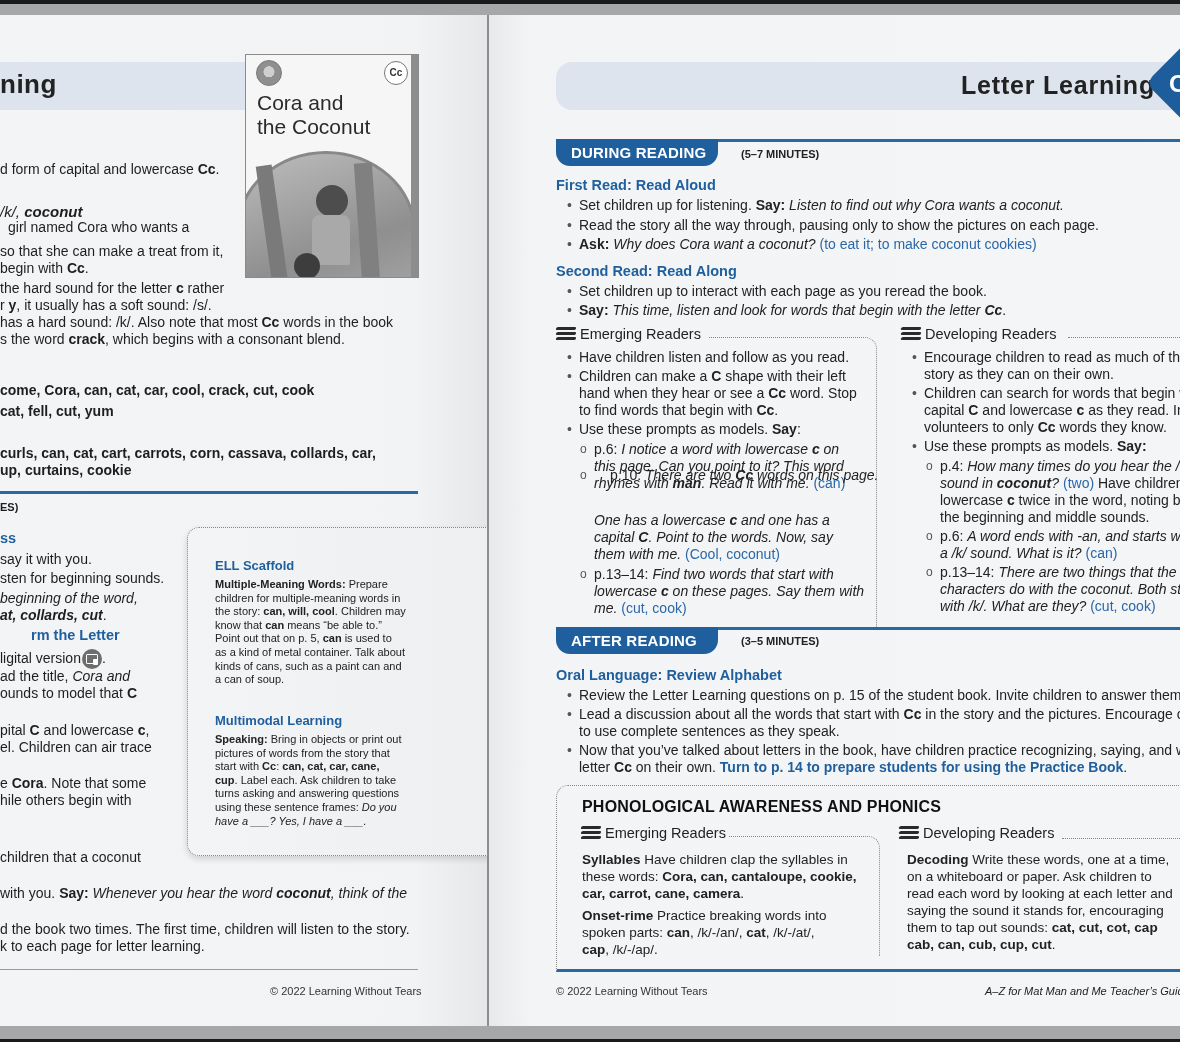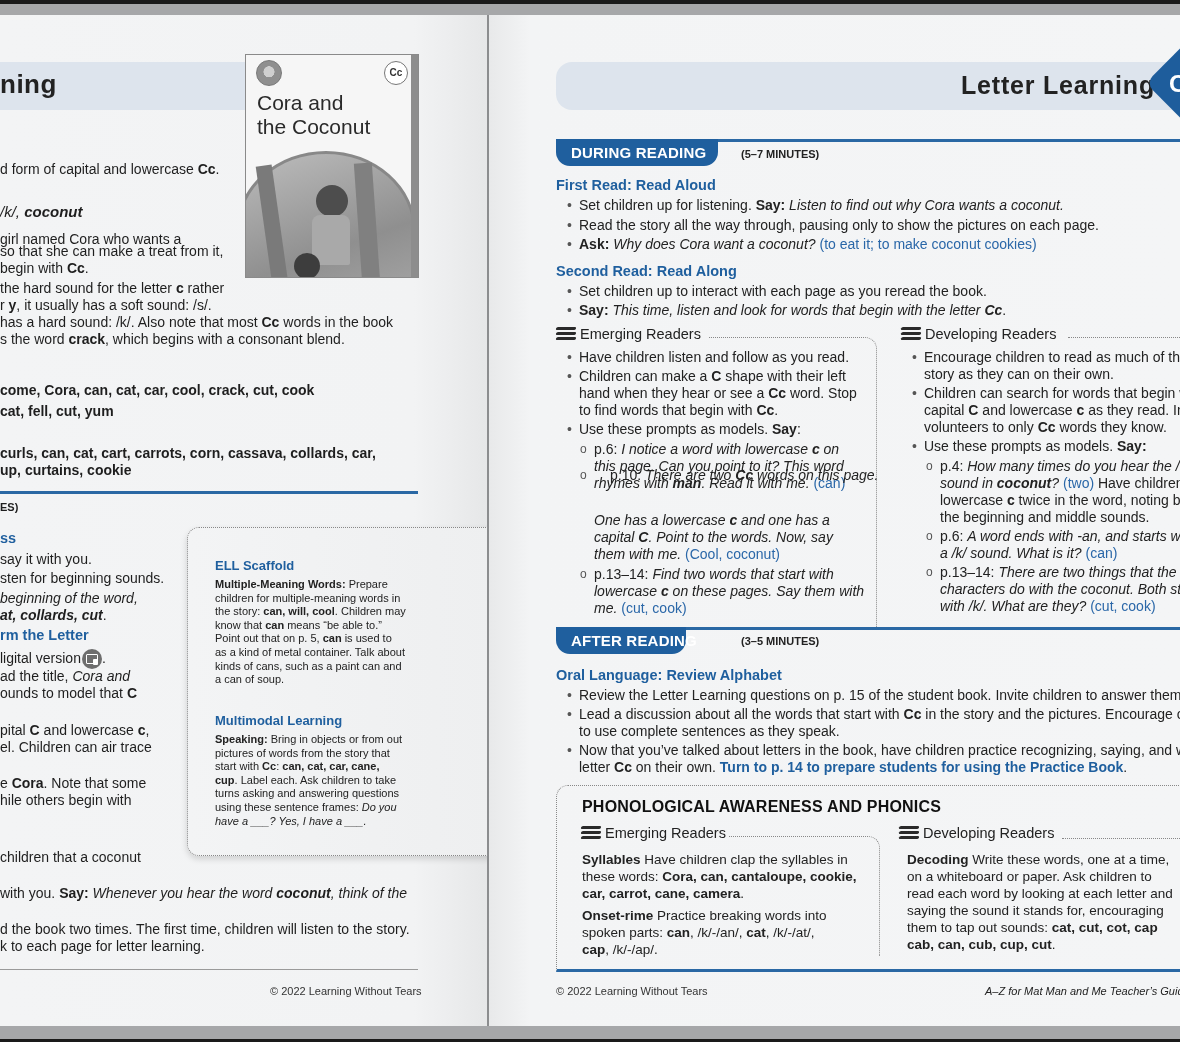--- a/index.html
+++ b/index.html
@@ -104,21 +104,21 @@
     <div class="tree1"></div>
     <div class="tree2"></div>
     <div class="girl"></div>
     <div class="body"></div>
     <div class="boy"></div>
     <div class="spine"></div>
   </div>
 
   <div class="abs t" style="left:0; top:146px;"><span>d form of capital and lowercase </span><b>Cc</b><span>.</span></div>
   <div class="abs t" style="left:0; top:188px; font-size:15px;"><i>/k/, </i><b><i>coconut</i></b></div>
-  <div class="abs t" style="left:0; top:216px;">girl named Cora who wants a</div>
+  <div class="abs t" style="left:0; top:204px;padding-left:8px;">girl named Cora who wants a</div>
   <div class="abs t" style="left:0; top:228px;">so that she can make a treat from it,</div>
   <div class="abs t" style="left:0; top:245px;"><span>begin with </span><b>Cc</b><span>.</span></div>
   <div class="abs t" style="left:0; top:265px;"><span>the hard sound for the letter </span><b>c</b><span> rather</span></div>
   <div class="abs t" style="left:0; top:282px;"><span>r </span><b>y</b><span>, it usually has a soft sound: /s/.</span></div>
   <div class="abs t" style="left:0; top:299px;"><span> has a hard sound: /k/. Also note that most </span><b>Cc</b><span> words in the book</span></div>
   <div class="abs t" style="left:0; top:316px;"><span>s the word </span><b>crack</b><span>, which begins with a consonant blend.</span></div>
 
   <div class="abs t" style="left:0; top:367px; font-weight:bold;">come, Cora, can, cat, car, cool, crack, cut, cook</div>
   <div class="abs t" style="left:0; top:388px; font-weight:bold;"> cat, fell, cut, yum</div>
   <div class="abs t" style="left:0; top:430px; font-weight:bold;">curls, can, cat, cart, carrots, corn, cassava, collards, car,</div>
@@ -126,21 +126,21 @@
 
   <div class="rule-blue-left"></div>
   <div class="abs" style="left:0; top:486px; font-size:11px; font-weight:bold;">ES)</div>
 
   <div class="abs sub-h" style="left:0; top:515px;">ss</div>
   <div class="abs t" style="left:0; top:536px;">say it with you.</div>
   <div class="abs t" style="left:0; top:555px;">sten for beginning sounds.</div>
   <div class="abs t" style="left:0; top:575px;"><i> beginning of the word,</i></div>
   <div class="abs t" style="left:0; top:592px;"><b><i>at, collards, cut</i></b><span>.</span></div>
 
-  <div class="abs sub-h" style="left:0; top:612px;">rm the Letter</div>
+  <div class="abs sub-h" style="left:0; top:612px;padding-left:31px;">rm the Letter</div>
   <div class="abs t" style="left:0; top:634px;"><span>ligital version</span><span class="digital-icon"></span><span>.</span></div>
   <div class="abs t" style="left:0; top:653px;"><span>ad the title, </span><i>Cora and</i></div>
   <div class="abs t" style="left:0; top:670px;"><span>ounds to model that </span><b>C</b></div>
   <div class="abs t" style="left:0; top:707px;"><span>pital </span><b>C</b><span> and lowercase </span><b>c</b><span>,</span></div>
   <div class="abs t" style="left:0; top:724px;">el. Children can air trace</div>
   <div class="abs t" style="left:0; top:760px;"><span>e </span><b>Cora</b><span>. Note that some</span></div>
   <div class="abs t" style="left:0; top:777px;">hile others begin with</div>
 
   <div class="abs t" style="left:0; top:834px;">children that a coconut</div>
   <div class="abs t" style="left:0; top:906px;">d the book two times. The first time, children will listen to the story.</div>
@@ -152,21 +152,21 @@
     <div class="sb-p" style="left:27px; top:50px;"><b>Multiple-Meaning Words:</b><span> Prepare</span></div>
     <div class="sb-p" style="left:27px; top:63.6px;">children for multiple-meaning words in</div>
     <div class="sb-p" style="left:27px; top:77.2px;"><span>the story: </span><b>can, will, cool</b><span>. Children may</span></div>
     <div class="sb-p" style="left:27px; top:90.8px;"><span>know that </span><b>can</b><span> means “be able to.”</span></div>
     <div class="sb-p" style="left:27px; top:104.4px;"><span>Point out that on p. 5, </span><b>can</b><span> is used to</span></div>
     <div class="sb-p" style="left:27px; top:118px;">as a kind of metal container. Talk about</div>
     <div class="sb-p" style="left:27px; top:131.6px;">kinds of cans, such as a paint can and</div>
     <div class="sb-p" style="left:27px; top:145.2px;">a can of soup.</div>
 
     <div class="sb-h" style="left:27px; top:185px;">Multimodal Learning</div>
-    <div class="sb-p" style="left:27px; top:205px;"><b>Speaking:</b><span> Bring in objects or from out</span></div>
+    <div class="sb-p" style="left:27px; top:205px;"><b>Speaking:</b><span> Bring in objects or print out</span></div>
     <div class="sb-p" style="left:27px; top:218.6px;">pictures of words from the story that</div>
     <div class="sb-p" style="left:27px; top:232.2px;"><span>start with </span><b>Cc</b><span>: </span><b>can, cat, car, cane,</b></div>
     <div class="sb-p" style="left:27px; top:245.8px;"><b>cup</b><span>. Label each. Ask children to take</span></div>
     <div class="sb-p" style="left:27px; top:259.4px;">turns asking and answering questions</div>
     <div class="sb-p" style="left:27px; top:273px;"><span>using these sentence frames: </span><i>Do you</i></div>
     <div class="sb-p" style="left:27px; top:286.6px;"><i>have a ___? Yes, I have a ___.</i></div>
   </div>
 
   <div class="footer-rule-left"></div>
   <div class="footer-left">© 2022 Learning Without Tears</div>
@@ -227,21 +227,21 @@
   <div class="cont" style="left:451px; top:460px;"><i>sound in </i><b><i>coconut</i></b><i>?</i><span class="ans"> (two)</span><span> Have children</span></div>
   <div class="cont" style="left:451px; top:477px;text-align:center;"><span>lowercase </span><b>c</b><span> twice in the word, noting b</span></div>
   <div class="cont" style="left:451px; top:494px;">the beginning and middle sounds.</div>
   <div class="sub" style="left:451px; top:513px;"><span>p.6: </span><i>A word ends with -an, and starts w</i></div>
   <div class="cont" style="left:451px; top:530px;"><i>a /k/ sound. What is it?</i><span class="ans"> (can)</span></div>
   <div class="sub" style="left:451px; top:549px;"><span>p.13–14: </span><i>There are two things that the</i></div>
   <div class="cont" style="left:451px; top:566px;"><i>characters do with the coconut. Both st</i></div>
   <div class="cont" style="left:451px; top:583px;"><i>with /k/. What are they?</i><span class="ans"> (cut, cook)</span></div>
 
   <div class="section-rule" style="top:612px;"></div>
-  <div class="section-tab" style="top:612px; width:130px;">AFTER READING</div>
+  <div class="section-tab" style="top:612px; width:162px;">AFTER READING</div>
   <div class="section-time" style="left:252px; top:620px;">(3–5 MINUTES)</div>
 
   <div class="sub-h" style="left:67px; top:652px;">Oral Language: Review Alphabet</div>
   <div class="bul" style="left:90px; top:672px;">Review the Letter Learning questions on p. 15 of the student book. Invite children to answer them.</div>
   <div class="bul" style="left:90px; top:691px;"><span>Lead a discussion about all the words that start with </span><b>Cc</b><span> in the story and the pictures. Encourage ch</span></div>
   <div class="cont" style="left:90px; top:708px;">to use complete sentences as they speak.</div>
   <div class="bul" style="left:90px; top:727px;">Now that you’ve talked about letters in the book, have children practice recognizing, saying, and w</div>
   <div class="cont" style="left:90px; top:744px;"><span>letter </span><b>Cc</b><span> on their own. </span><b class="blue">Turn to p. 14 to prepare students for using the Practice Book</b><span>.</span></div>
 
   <div class="phon-box"></div>

